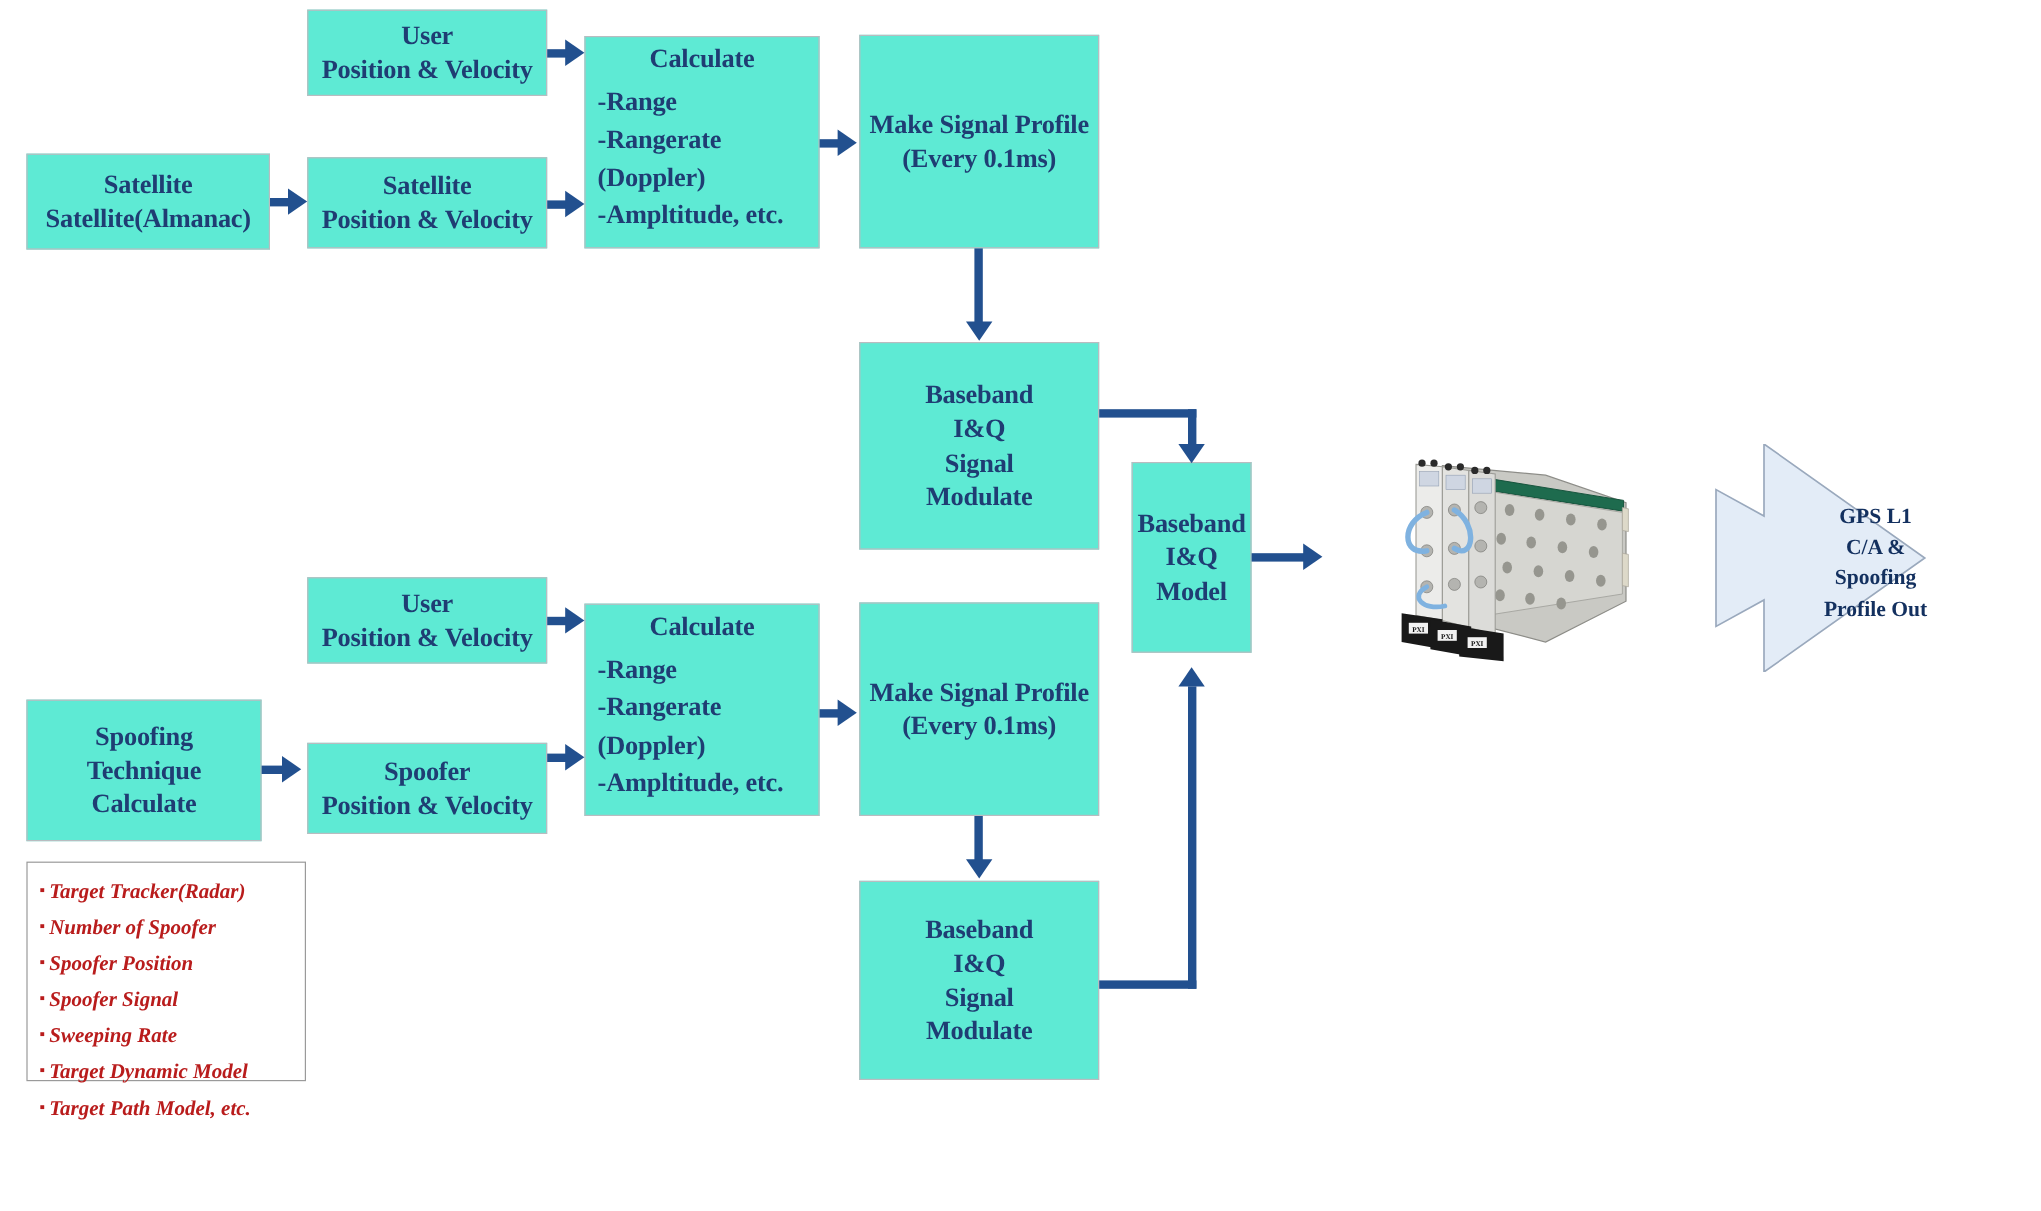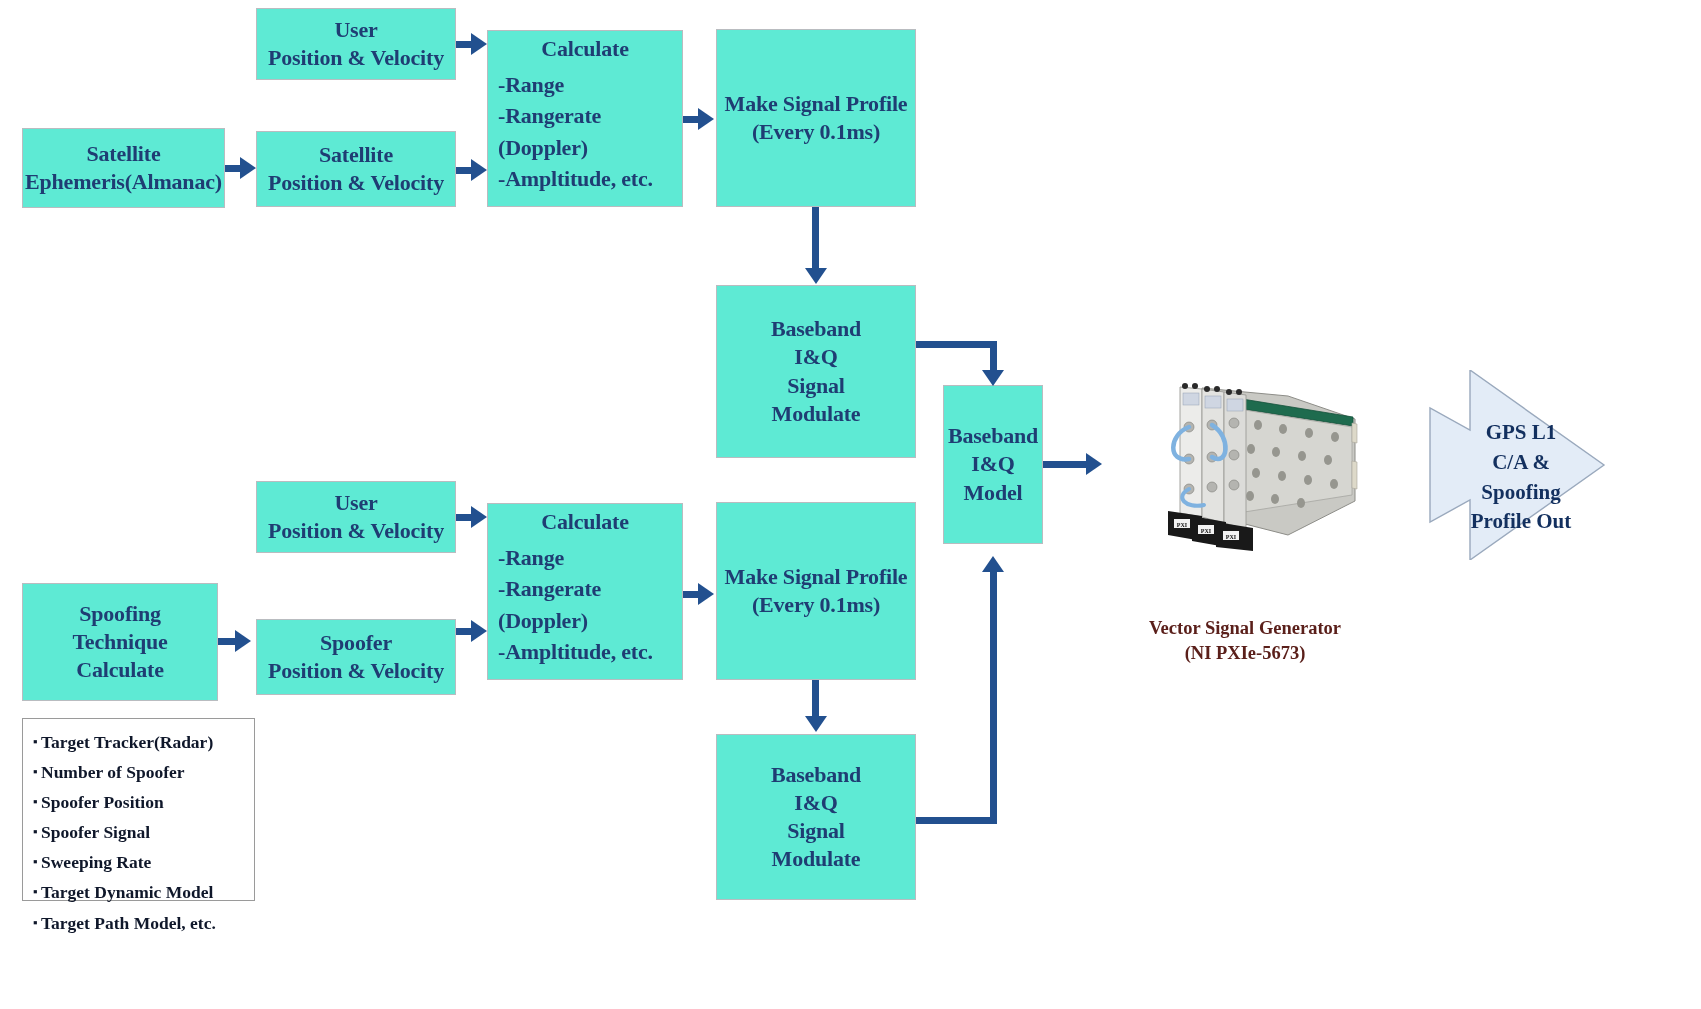--- a/index.html
+++ b/index.html
@@ -74,23 +74,24 @@
     border-left: 11px solid transparent;
     border-right: 11px solid transparent;
     border-bottom: 16px solid #22508f;
   }
   
   .list-panel {
     position: absolute;
     box-sizing: border-box;
     background: #ffffff;
     border: 1px solid #9a9a9a;
-    color: #0f172a;
+    color: #b91c1c;
     font-weight: bold;
     padding: 8px 6px 8px 10px;
+    font-style: italic;
   }
   .list-panel .li {
     line-height: 1.72;
     white-space: nowrap;
   }
   .list-panel .li .bl {
     display: inline-block;
     width: 7px;
     margin-right: 1px;
     font-size: 13px;
@@ -121,21 +122,21 @@
 
 <div id="canvas">
 
   <div class="box" style="left:256px; top:8px; width:200px; height:72px; font-size:22px;">
     <span class="ln">User</span>
     <span class="ln">Position &amp; Velocity</span>
   </div>
 
   <div class="box" style="left:22px; top:128px; width:203px; height:80px; font-size:22px;">
     <span class="ln">Satellite</span>
-    <span class="ln">Ephemeris(Almanac)</span>
+    <span class="ln">Satellite(Almanac)</span>
   </div>
 
   <div class="box" style="left:256px; top:131px; width:200px; height:76px; font-size:22px;">
     <span class="ln">Satellite</span>
     <span class="ln">Position &amp; Velocity</span>
   </div>
 
   <div class="box calc-box" style="left:487px; top:30px; width:196px; height:177px; font-size:22px;">
     <span class="calc-title">Calculate</span>
     <span class="calc-item">-Range</span>
@@ -313,30 +314,26 @@
       <polygon points="88,159 125,165 125,188 88,184" fill="#191919"></polygon>
       <rect x="46" y="156" width="16" height="9" fill="#f2f2f2"></rect>
       <rect x="70" y="162" width="16" height="9" fill="#f2f2f2"></rect>
       <rect x="95" y="168" width="16" height="9" fill="#f2f2f2"></rect>
       <text x="54" y="163.5" font-size="6" font-weight="bold" fill="#111" text-anchor="middle" font-family="Liberation Serif, serif">PXI</text>
       <text x="78" y="169.5" font-size="6" font-weight="bold" fill="#111" text-anchor="middle" font-family="Liberation Serif, serif">PXI</text>
       <text x="103" y="175.5" font-size="6" font-weight="bold" fill="#111" text-anchor="middle" font-family="Liberation Serif, serif">PXI</text>
     </svg>
   </div>
 
-  <div style="position:absolute; left:1110px; top:616px; width:270px; font-size:18.5px;">
-    <div class="vsg-caption" style="position:relative; top:0;">Vector Signal Generator</div>
-    <div class="vsg-caption" style="position:relative; top:0;">(NI PXIe-5673)</div>
-  </div>
 
   <div class="out-arrow" style="left:1418px; top:370px; width:190px; height:190px;">
     <svg width="190" height="190" viewBox="0 0 190 190">
       <polygon points="8,38 8,152 48,130 48,190 182,95 48,0 48,60" fill="#e3ecf7" stroke="#9aa9bd" stroke-width="1.4" transform="translate(4,0)"></polygon>
     </svg>
   </div>
-  <div class="out-arrow-text" style="left:1446px; top:418px; width:150px; font-size:21px;">
+  <div class="out-arrow-text" style="left:1488px; top:418px; width:150px; font-size:18px;">
     <div>GPS L1</div>
     <div>C/A &amp;</div>
     <div>Spoofing</div>
     <div>Profile Out</div>
   </div>
 
 </div>
 
 </body></html>

